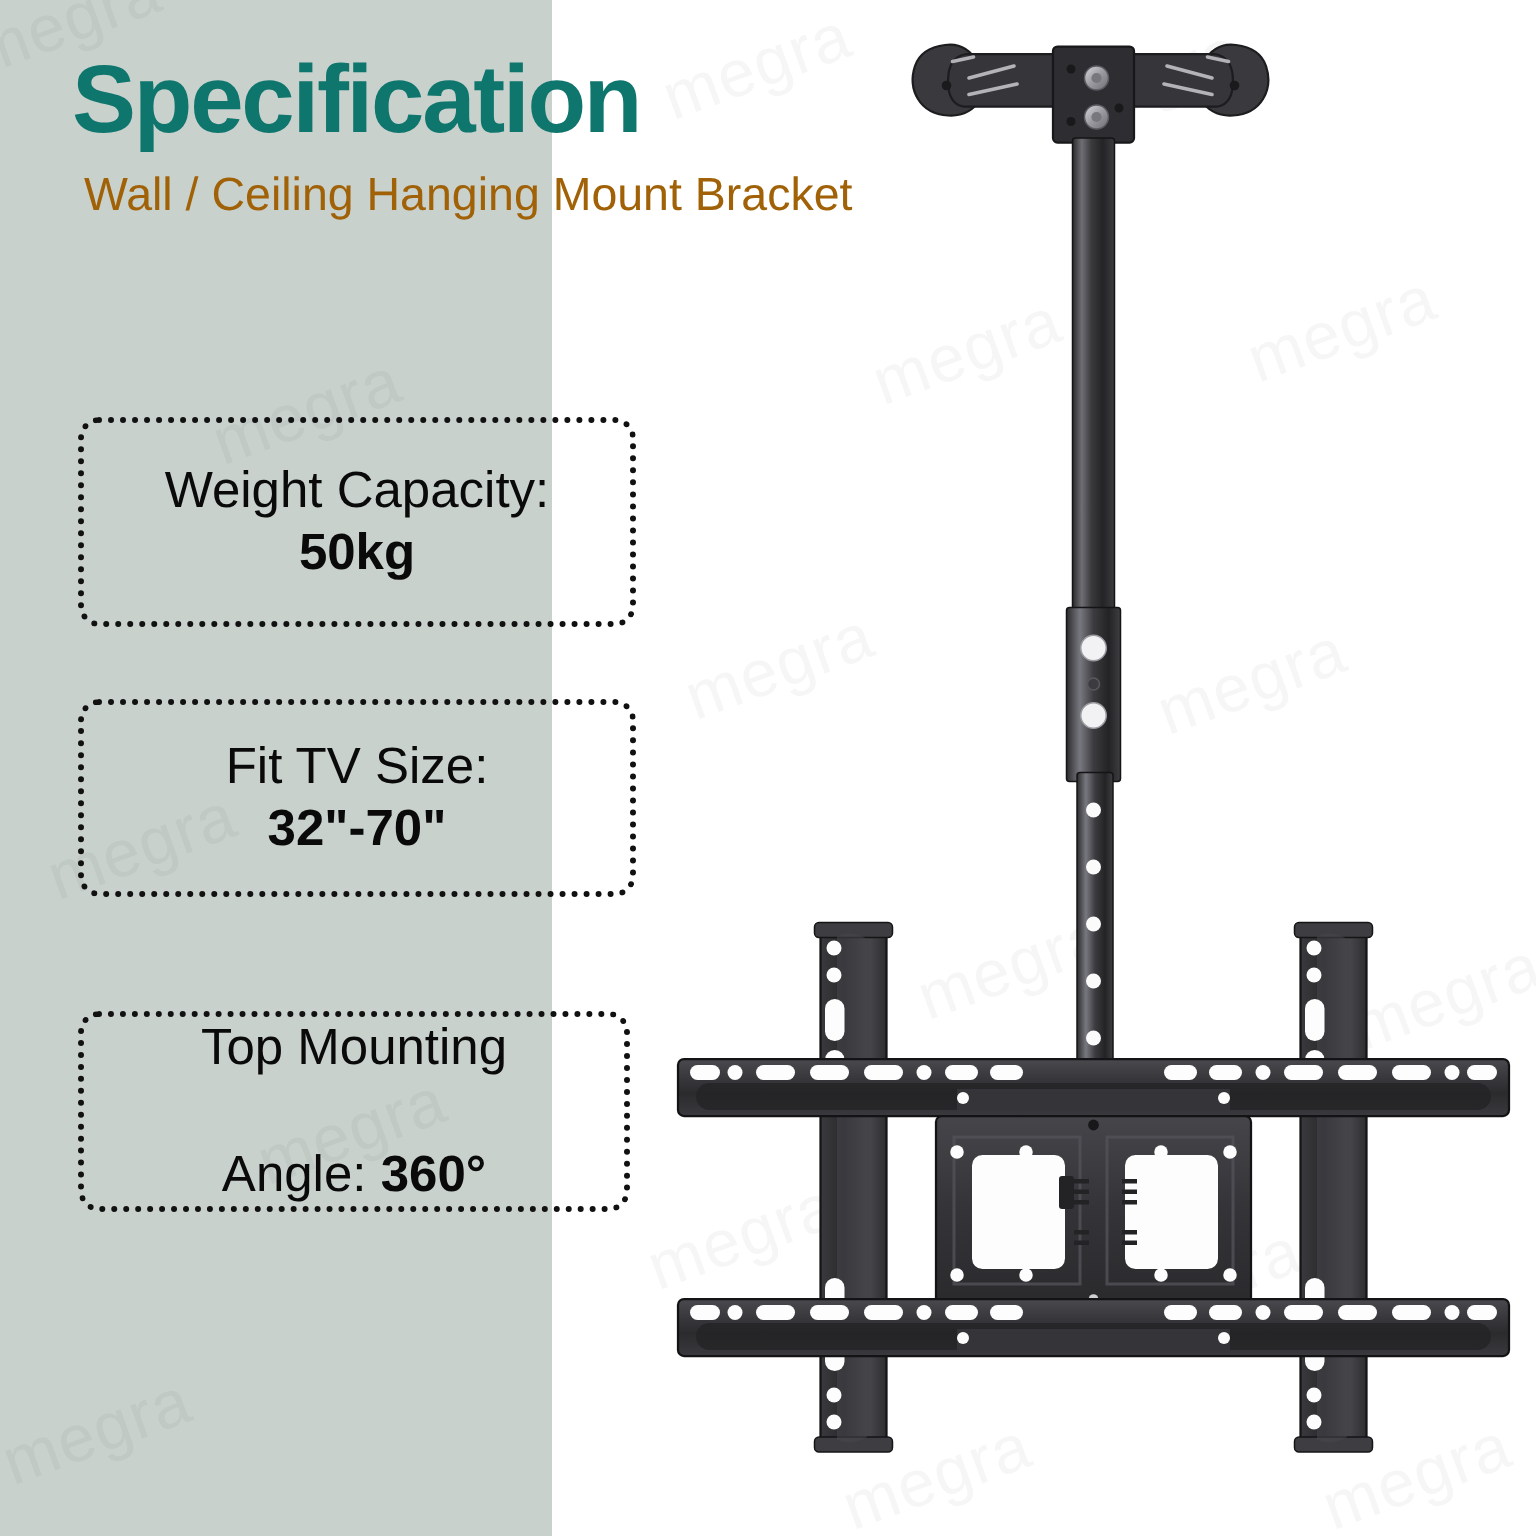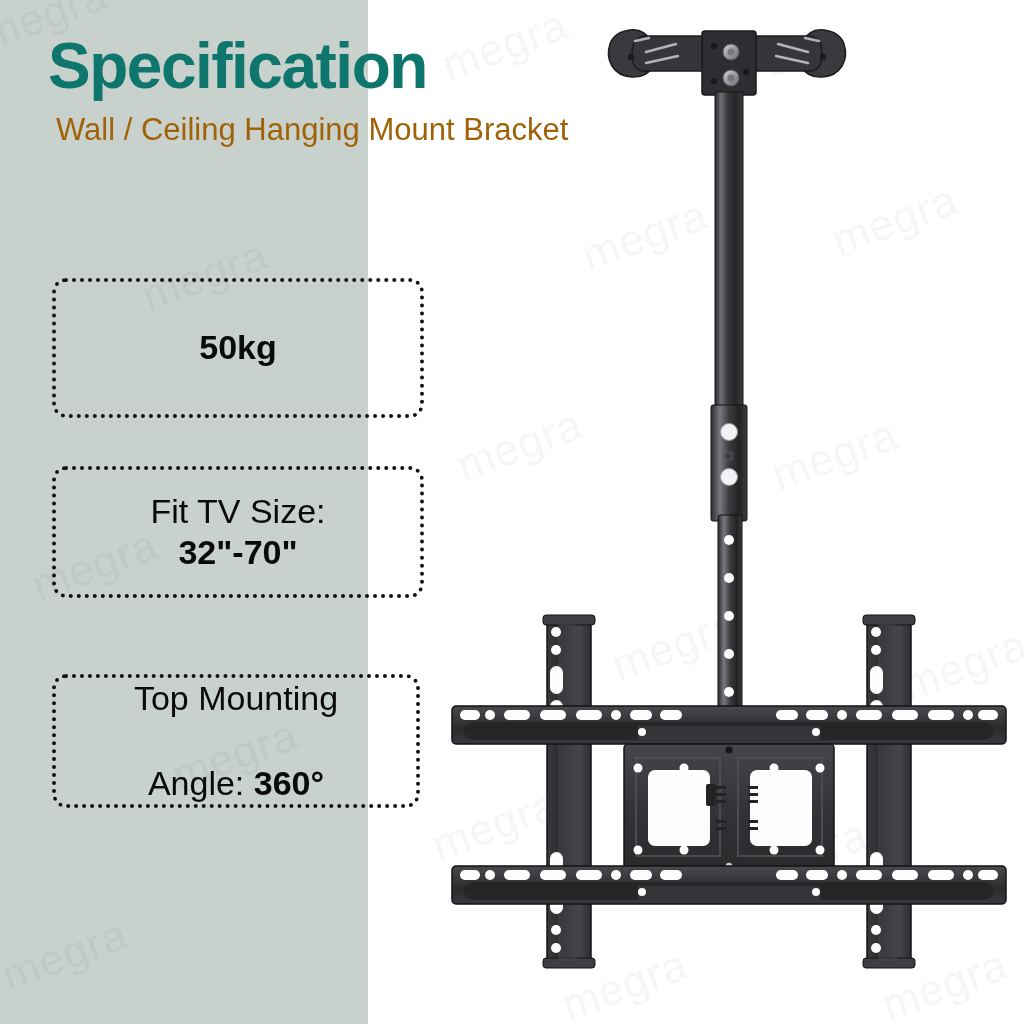--- a/index.html
+++ b/index.html
@@ -359,20 +359,21 @@
       </g>
     </svg>
   </div>
 
   <div class="header">
     <h1 class="title">Specification</h1>
     <div class="subtitle">Wall / Ceiling Hanging Mount Bracket</div>
   </div>
 
   <div class="spec-box" id="box-weight">
+    <div class="line spec-label">Weight Capacity:</div>
     <div class="line spec-value">50kg</div>
   </div>
 
   <div class="spec-box" id="box-size">
     <div class="line spec-label">Fit TV Size:</div>
     <div class="line spec-value">32"-70"</div>
   </div>
 
   <div class="spec-box" id="box-angle">
     <div class="line spec-label">Top Mounting</div>

